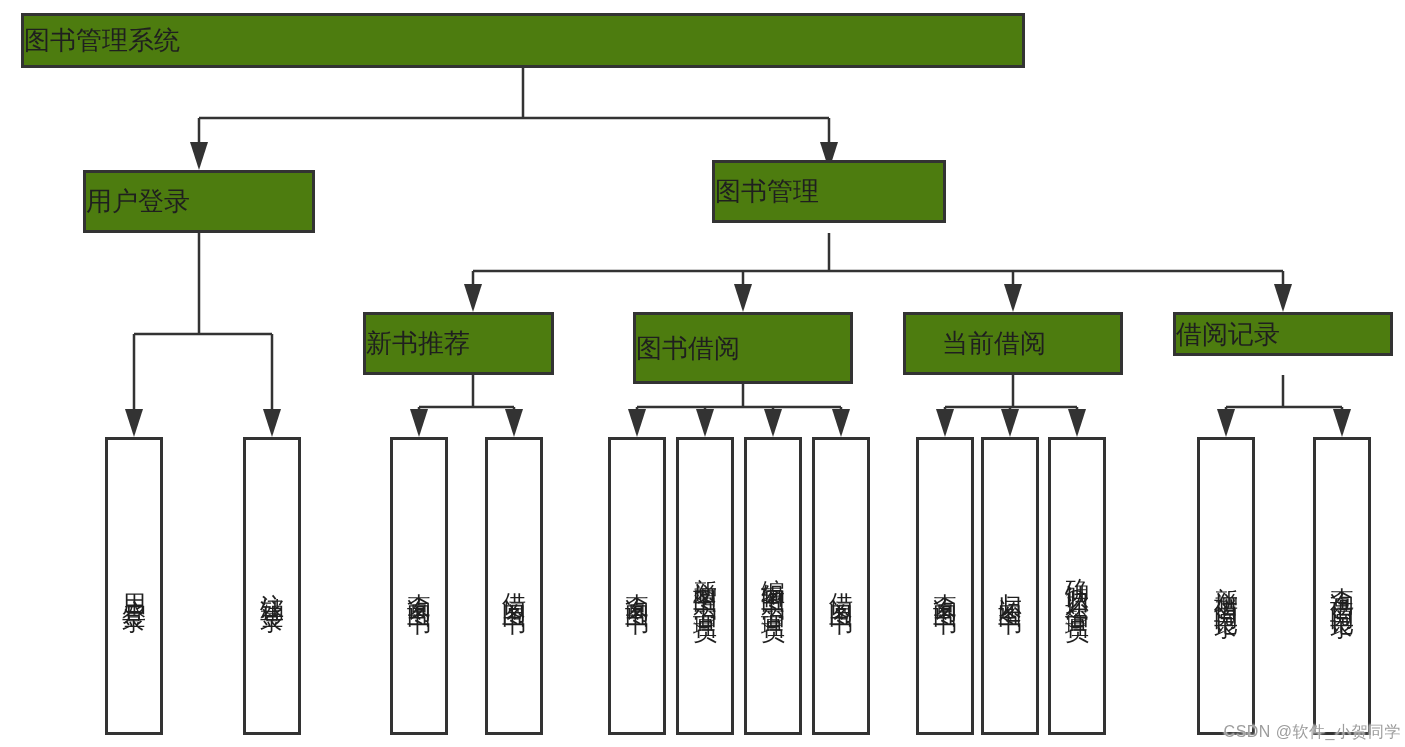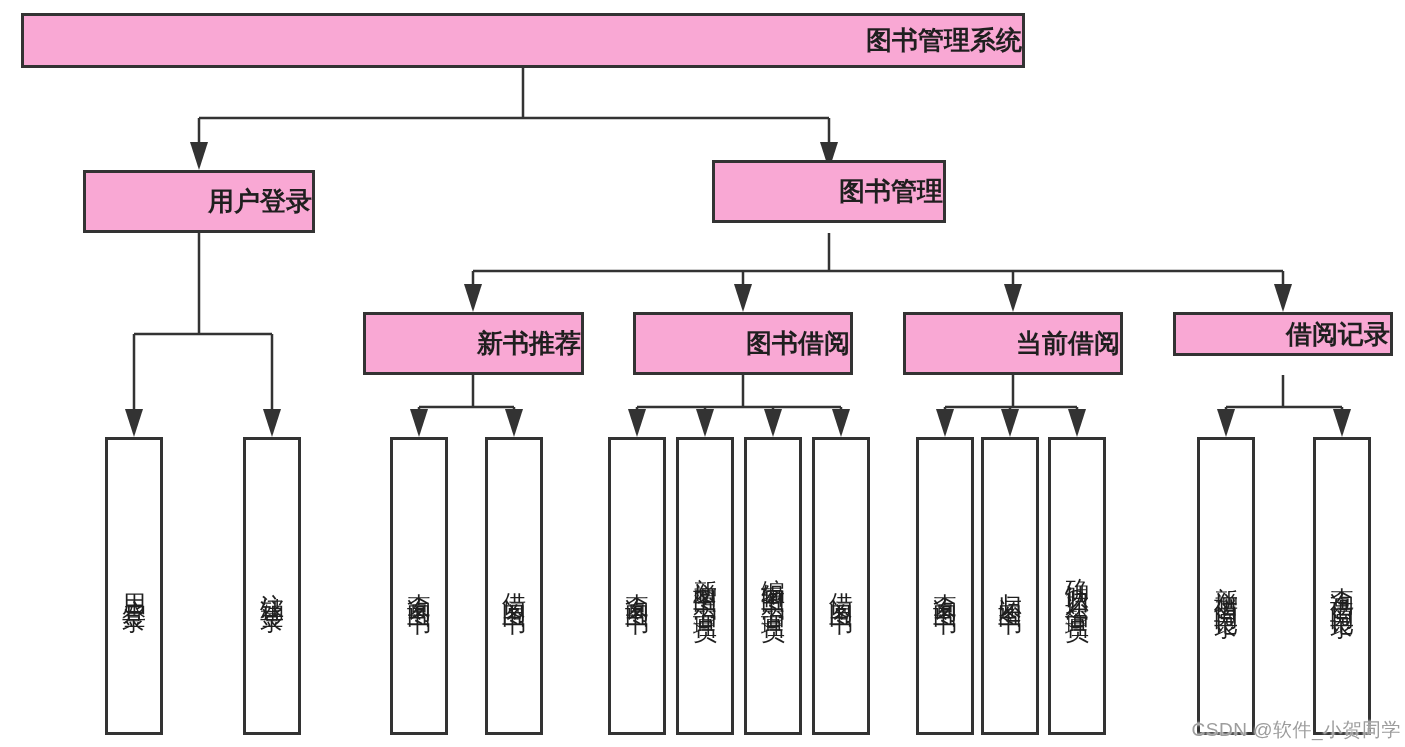--- a/index.html
+++ b/index.html
@@ -2,45 +2,45 @@
 <html><head>
 <meta charset="utf-8">
 <style>
   html,body{margin:0;padding:0;background:#ffffff;}
   body{font-family:"Liberation Sans","DejaVu Sans",sans-serif;}
   .canvas{
     position:relative;width:1405px;height:747px;background:#ffffff;overflow:hidden;
   }
   .connectors{position:absolute;left:0;top:0;z-index:0;}
   .node{
-    position:absolute;box-sizing:border-box;border:3px solid #333333;background:#f9a8d4;
-    display:flex;align-items:center;justify-content:flex-end;z-index:1;
-    color:#1f1f1f;font-size:26px;white-space:nowrap;font-weight:bold;
+    position:absolute;box-sizing:border-box;border:3px solid #333333;background:#4d7c0f;
+    display:flex;align-items:center;justify-content:flex-start;z-index:1;
+    color:#1f1f1f;font-size:26px;white-space:nowrap;
   }
   .leaf{
     position:absolute;box-sizing:border-box;border:3px solid #333333;background:#ffffff;
     display:flex;align-items:center;justify-content:center;z-index:1;
     top:437px;width:58px;height:298px;
   }
   .leaf .vtext{
     writing-mode:vertical-rl;text-orientation:mixed;
     font-size:24px;letter-spacing:6px;line-height:1;color:#1f1f1f;
   }
   .watermark{
     position:absolute;right:4px;bottom:4px;z-index:2;
-    font-size:19px;color:#9d9d9d;letter-spacing:0.5px;
+    font-size:16px;color:#9d9d9d;letter-spacing:0.5px;
     text-shadow:0 0 2px #ffffff,0 0 3px #ffffff;
   }
   
   #n-root{left:21px;top:13px;width:1004px;height:55px;}
   #n-login{left:83px;top:170px;width:232px;height:63px;}
   #n-mgmt{left:712px;top:160px;width:234px;height:63px;}
-  #n-newbook{left:363px;top:312px;width:221px;height:63px;}
-  #n-borrow{left:633px;top:312px;width:220px;height:63px;}
-  #n-current{left:903px;top:312px;width:220px;height:63px;}
+  #n-newbook{left:363px;top:312px;width:191px;height:63px;}
+  #n-borrow{left:633px;top:312px;width:220px;height:72px;}
+  #n-current{left:903px;top:312px;width:220px;height:63px;padding-left:36px;}
   #n-records{left:1173px;top:312px;width:220px;height:44px;}
   #lf-0{left:105px;}  #lf-1{left:243px;}
   #lf-2{left:390px;}  #lf-3{left:485px;}
   #lf-4{left:608px;}  #lf-5{left:676px;}  #lf-6{left:744px;}  #lf-7{left:812px;}
   #lf-8{left:916px;}  #lf-9{left:981px;}  #lf-10{left:1048px;}
   #lf-11{left:1197px;} #lf-12{left:1313px;}
 </style>
 </head>
 <body>
 

